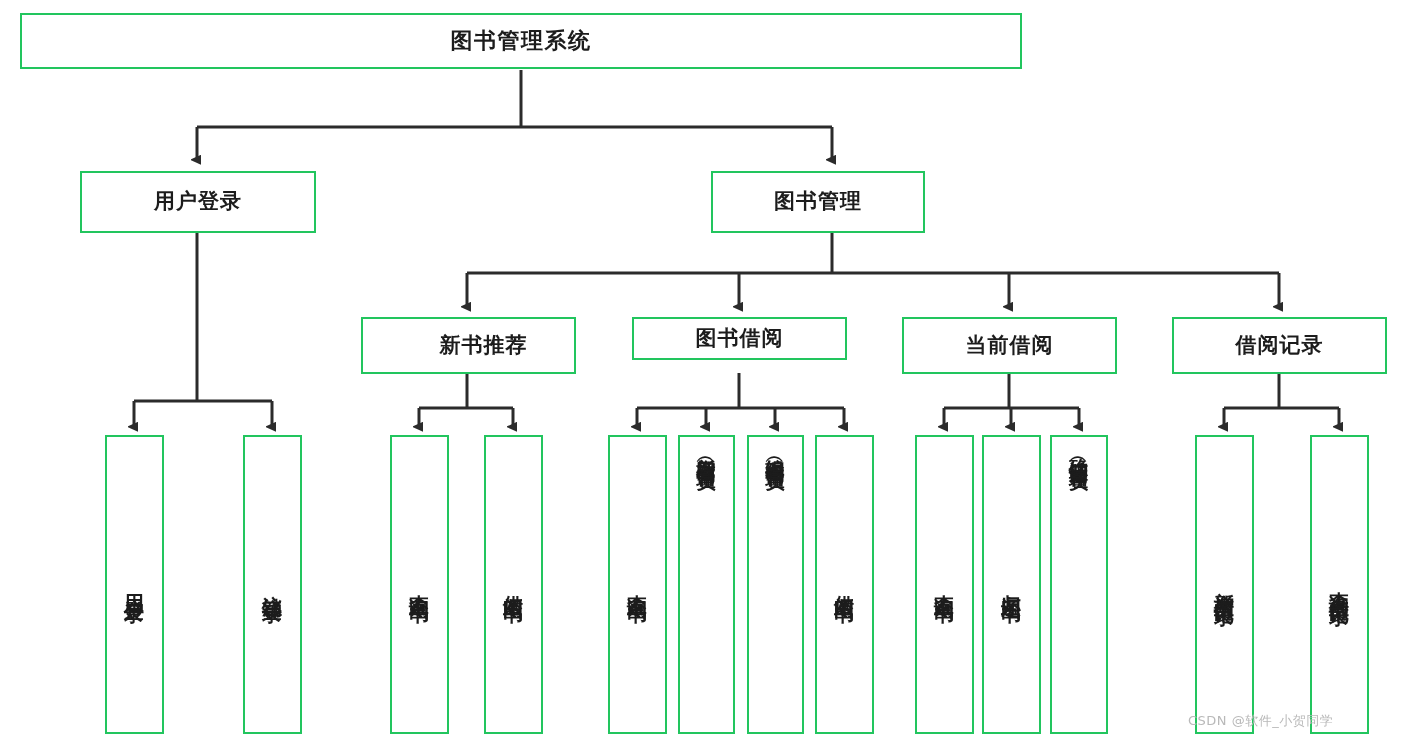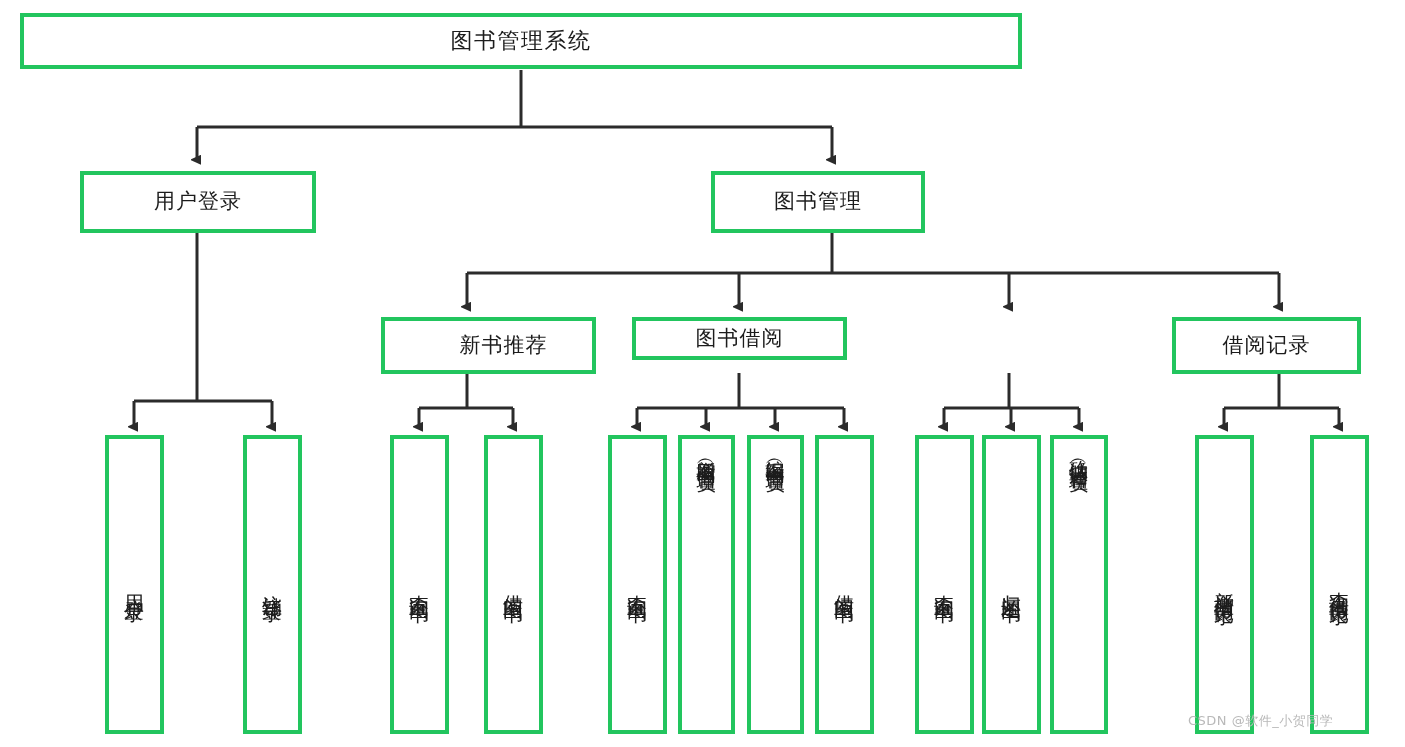--- a/index.html
+++ b/index.html
@@ -22,26 +22,27 @@
     position: absolute;
     left: 0;
     top: 0;
     width: 1405px;
     height: 747px;
     pointer-events: none;
   }
   .node {
     position: absolute;
     box-sizing: border-box;
-    border: 4px solid #22c55e;
+    border: 2px solid #22c55e;
     background: #ffffff;
     display: flex;
     align-items: center;
     justify-content: center;
     color: #1c1c1c;
+    font-weight: bold;
   }
   .node .label {
     color: #1c1c1c;
     line-height: 1.12;
     text-align: center;
     white-space: nowrap;
   }
   
   .node.horiz .label {
     font-size: 21px;
@@ -147,30 +148,33 @@
   </div>
 
   <div class="node horiz" style="left:80px; top:171px; width:236px; height:62px;">
     <span class="label">用户登录</span>
   </div>
 
   <div class="node horiz" style="left:711px; top:171px; width:214px; height:62px;">
     <span class="label">图书管理</span>
   </div>
 
-  <div class="node horiz" style="left:381px; top:317px; width:215px; height:57px;padding-left:30px;">
+  <div class="node horiz" style="left:361px; top:317px; width:215px; height:57px;padding-left:30px;">
     <span class="label">新书推荐</span>
   </div>
 
   <div class="node horiz" style="left:632px; top:317px; width:215px; height:43px;">
     <span class="label">图书借阅</span>
   </div>
 
-
-  <div class="node horiz" style="left:1172px; top:317px; width:189px; height:57px;">
+  <div class="node horiz" style="left:902px; top:317px; width:215px; height:57px;">
+    <span class="label">当前借阅</span>
+  </div>
+
+  <div class="node horiz" style="left:1172px; top:317px; width:215px; height:57px;">
     <span class="label">借阅记录</span>
   </div>
 
   <div class="node leaf center" style="left:105px; top:435px; width:59px; height:299px;">
     <span class="label">用户登录</span>
   </div>
 
   <div class="node leaf center" style="left:243px; top:435px; width:59px; height:299px;">
     <span class="label">注销登录</span>
   </div>

